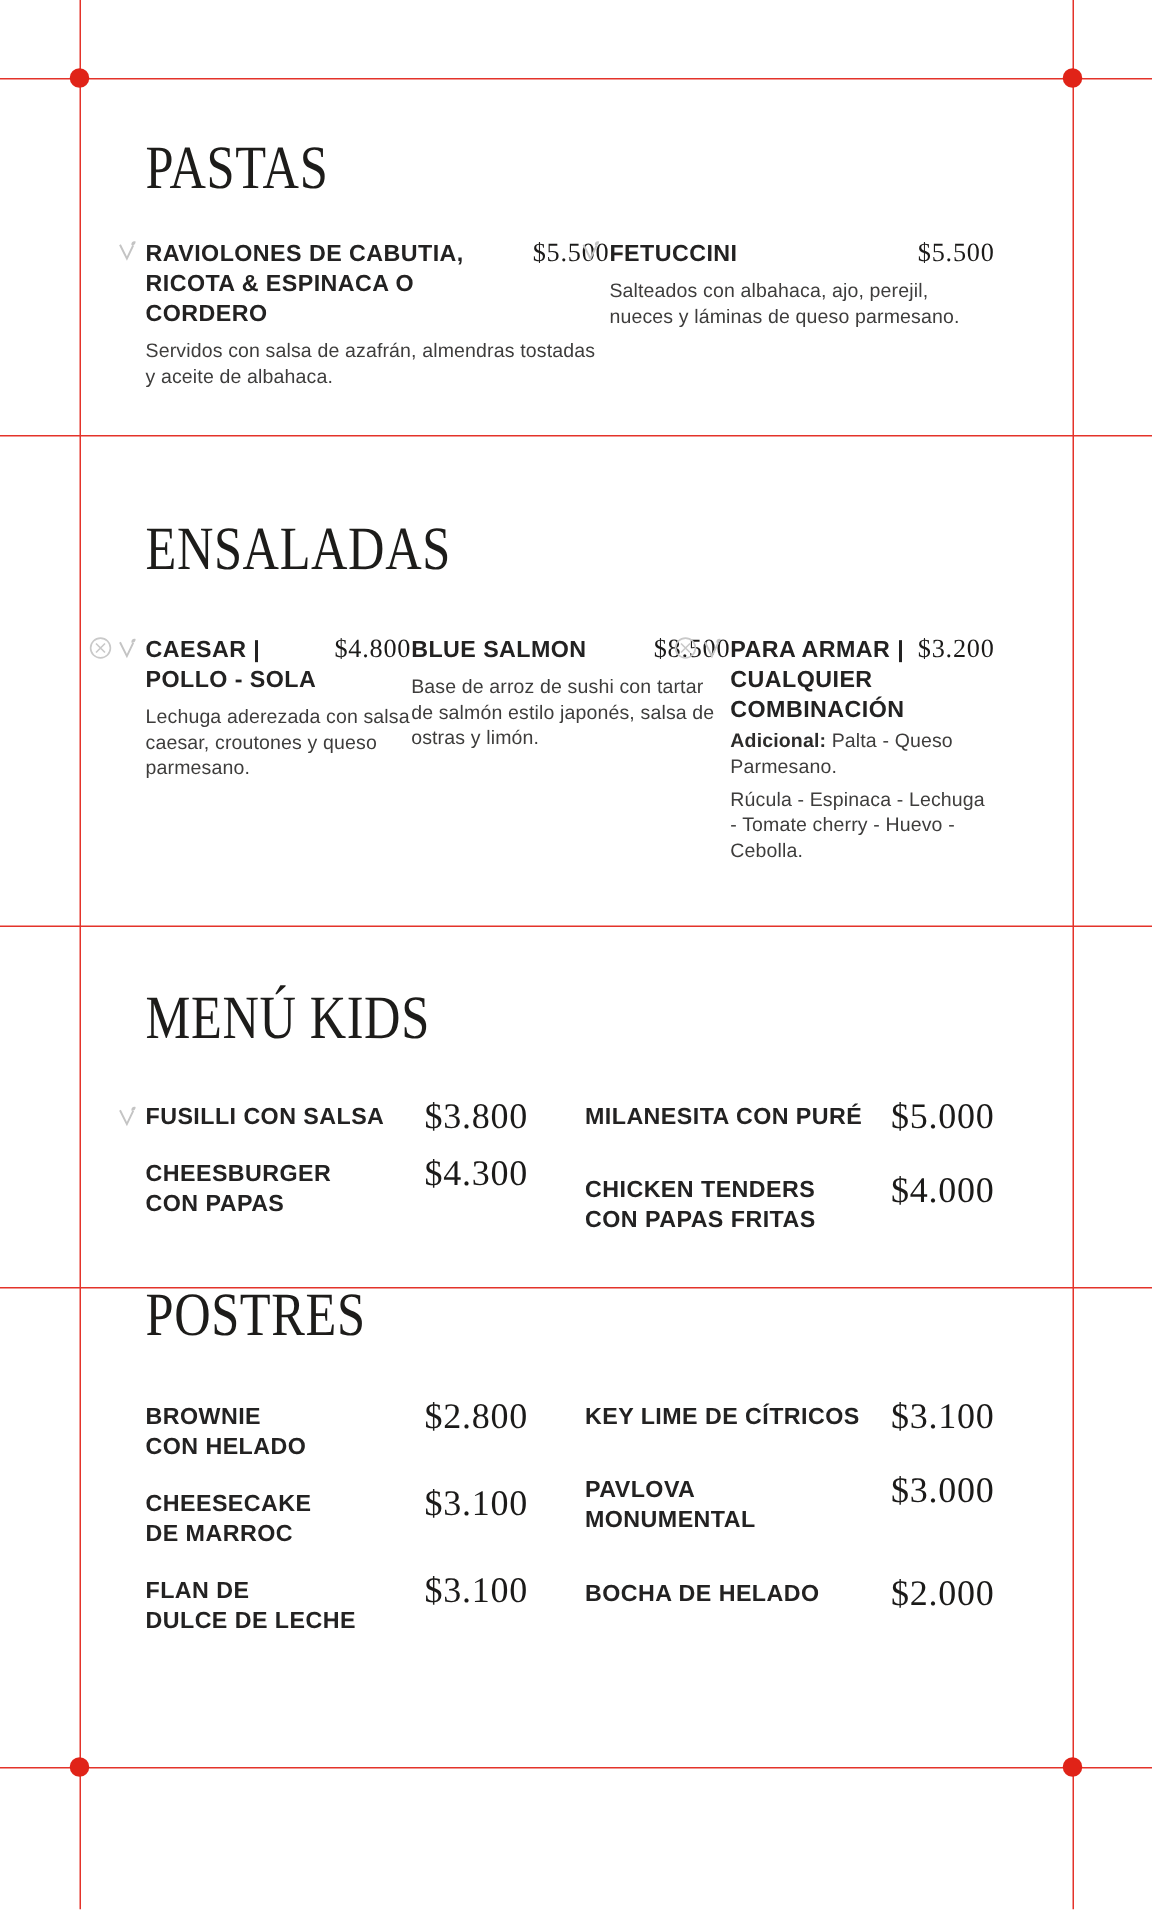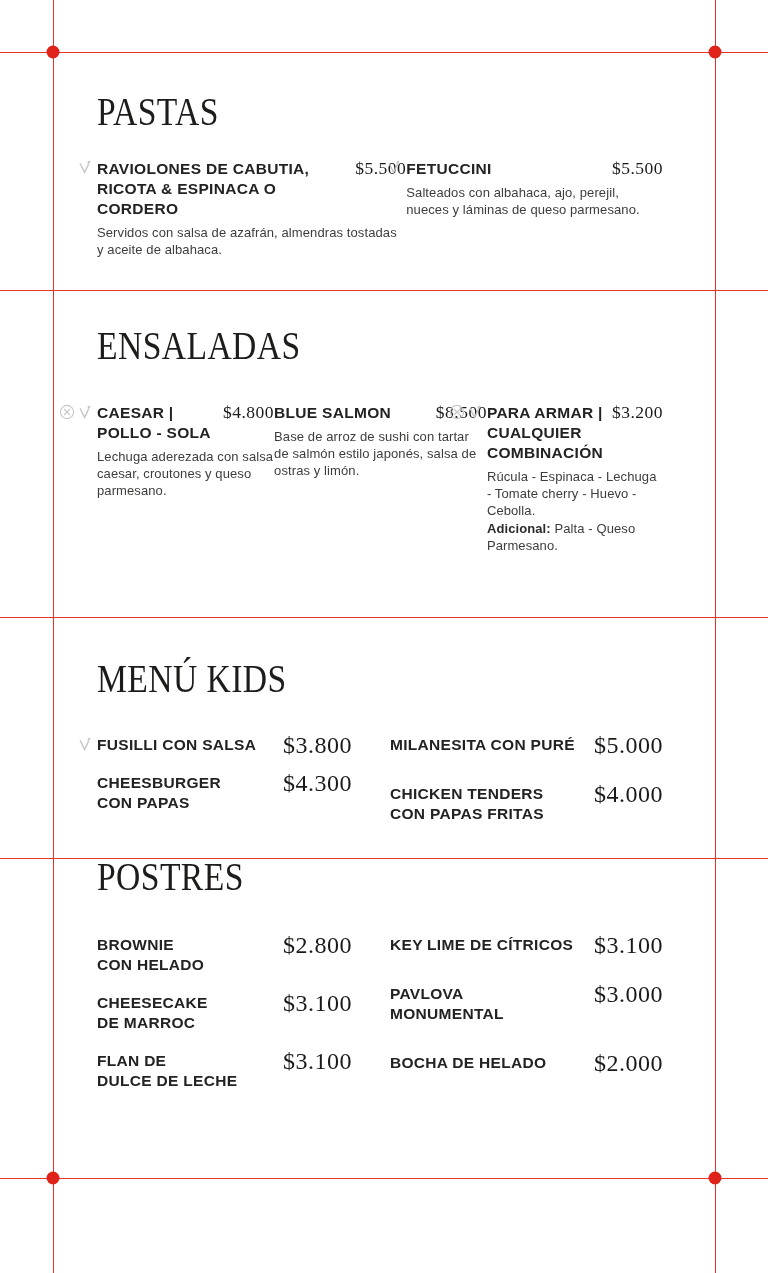--- a/index.html
+++ b/index.html
@@ -50,21 +50,21 @@
   }
   .kprice{
     font-family:"Liberation Serif",serif;font-size:24px;color:#1b1a19;
     text-align:right;min-width:55px;letter-spacing:.5px;line-height:20px;
   }
   .icon{display:inline-flex;align-items:center;justify-content:center;}
   
   #sec-pastas{top:52px;}
   #sec-pastas .sec-title{margin-top:39px;}
   #sec-pastas .items{margin-top:26px;}
-  #sec-ensaladas{top:287px;}
+  #sec-ensaladas{top:307px;}
   #sec-ensaladas .sec-title{margin-top:38px;}
   #sec-ensaladas .items{margin-top:36px;}
   #sec-kids{top:617px;}
   #sec-kids .sec-title{margin-top:41px;}
   #sec-kids .cols{margin-top:36px;}
   #sec-postres{top:816px;}
   #sec-postres .sec-title{margin-top:40px;}
   #sec-postres .cols{margin-top:38px;}
 </style>
 </head>
@@ -161,22 +161,22 @@
           <svg width="14" height="14" viewBox="0 0 14 14">
               <path d="M2 3.2 L6.6 12.4 L10.8 3.6" fill="none" stroke="#c4c4c4" stroke-width="1.3"></path>
               <path d="M9.6 3.4 C9.3 1.5 10.8 0.5 12.4 1 C12.5 2.8 11.1 3.9 9.6 3.4 Z" fill="#c4c4c4"></path>
             </svg>
         </span>
       </div>
       <div class="item-head">
         <div class="item-name">PARA ARMAR | CUALQUIER COMBINACIÓN</div>
         <div class="item-price">$3.200</div>
       </div>
+      <div class="item-desc cont"><b>Adicional:</b><span> Palta - Queso Parmesano.</span></div>
       <div class="item-desc">Rúcula - Espinaca - Lechuga - Tomate cherry - Huevo - Cebolla.</div>
-      <div class="item-desc cont"><b>Adicional:</b><span> Palta - Queso Parmesano.</span></div>
     </div>
   </div>
 </div>
 
 <div class="section" id="sec-kids">
   <div class="sec-title">MENÚ KIDS</div>
   <div class="cols">
     <div class="col left">
       <div class="kitem">
         <div class="item-icons">

